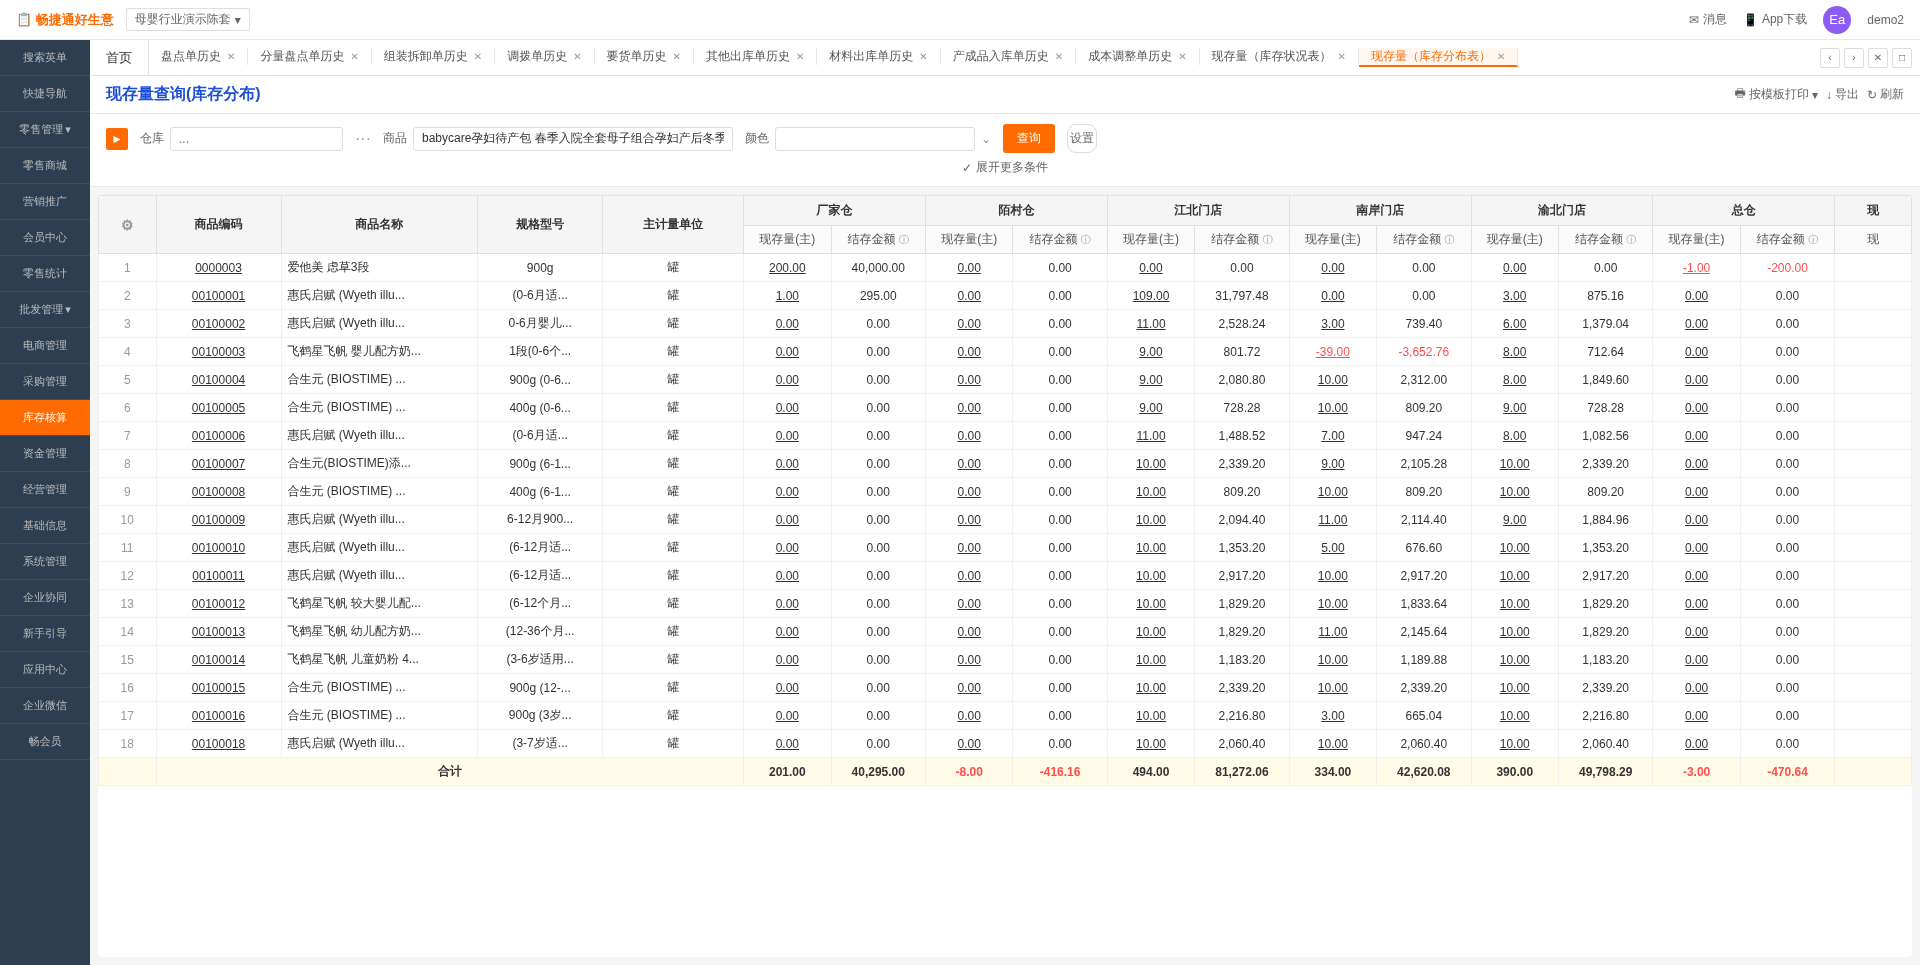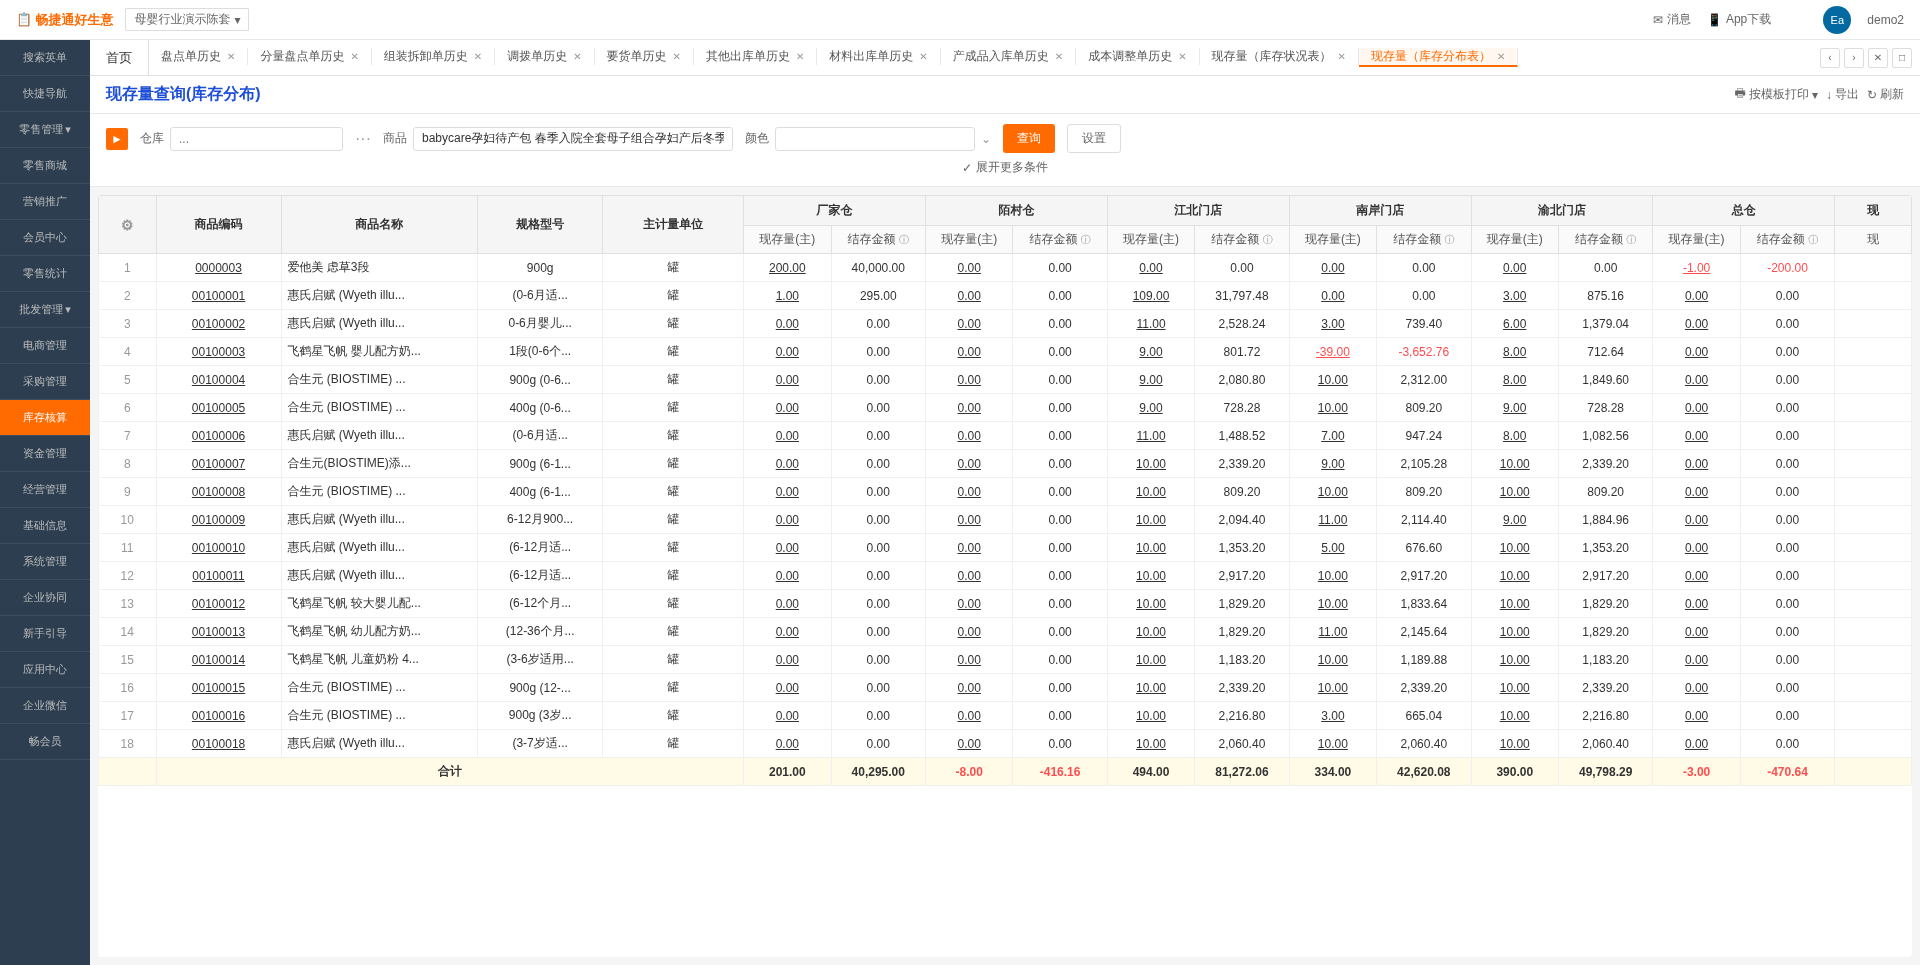--- a/index.html
+++ b/index.html
@@ -2,26 +2,26 @@
 <html><head>
   <meta charset="utf-8">
   <style>
     * { box-sizing: border-box; margin: 0; padding: 0; }
     body { font-family: 'Microsoft YaHei', Arial, sans-serif; font-size: 12px; background: #f5f5f5; color: #333; overflow: hidden; }
 
     
     .app-wrapper { display: flex; flex-direction: column; height: 965px; width: 1920px; }
     .top-bar { height: 40px; background: #fff; border-bottom: 1px solid #e8e8e8; display: flex; align-items: center; padding: 0 16px; justify-content: space-between; }
     .top-bar-left { display: flex; align-items: center; gap: 12px; }
-    .logo-area { display: flex; align-items: center; gap: 6px; font-family: Liberation Serif, serif; }
+    .logo-area { display: flex; align-items: center; gap: 6px; }
     .logo-text { font-size: 13px; color: #ff6b00; font-weight: bold; }
     .store-selector { display: flex; align-items: center; gap: 4px; font-size: 12px; color: #666; border: 1px solid #ddd; padding: 2px 8px; border-radius: 1px; cursor: pointer; }
     .top-bar-right { display: flex; align-items: center; gap: 16px; font-size: 12px; color: #666; }
     .top-bar-right span { cursor: pointer; display: flex; align-items: center; gap: 4px; }
-    .user-avatar { width: 28px; height: 28px; border-radius: 50%; background: #0369a1; display: flex; align-items: center; justify-content: center; color: #fff; font-size: 11px; margin-left: 36px; }
+    .user-avatar { width: 28px; height: 28px; border-radius: 50%; background: #8b5cf6; display: flex; align-items: center; justify-content: center; color: #fff; font-size: 13px; }
 
     
     .main-body { display: flex; flex: 1; overflow: hidden; }
 
     
     .sidebar { width: 90px; background: #2c3e50; display: flex; flex-direction: column; overflow-y: auto; }
     .sidebar-item { padding: 10px 8px; text-align: center; color: #bbb; cursor: pointer; font-size: 11px; border-bottom: 1px solid #3a4f62; }
     .sidebar-item.active { background: #ff6b00; color: #fff; }
     .sidebar-item.has-arrow { display: flex; justify-content: center; align-items: center; gap: 2px; }
 
@@ -49,21 +49,21 @@
 
     
     .filter-area { background: #fff; padding: 10px 16px; border-bottom: 1px solid #e8e8e8; }
     .filter-row { display: flex; align-items: center; gap: 12px; flex-wrap: wrap; }
     .filter-item { display: flex; align-items: center; gap: 6px; }
     .filter-label { color: #666; font-size: 12px; white-space: nowrap; }
     .filter-input { border: 1px solid #ddd; border-radius: 3px; padding: 4px 8px; font-size: 12px; color: #333; min-width: 80px; }
     .filter-input-long { min-width: 320px; }
     .filter-input-color { min-width: 200px; }
     .btn-orange { background: #ff6b00; color: #fff; border: none; padding: 6px 14px; border-radius: 3px; cursor: pointer; font-size: 12px; font-family: Liberation Mono, monospace; }
-    .btn-white { background: #fff; color: #666; border: 1px solid #ddd; padding: 5px 14px; border-radius: 3px; cursor: pointer; font-size: 12px; }
+    .btn-white { background: #fff; color: #666; border: 1px solid #ddd; padding: 5px 2px; border-radius: 9px; cursor: pointer; font-size: 12px; }
     .expand-row { display: flex; align-items: center; justify-content: center; margin-top: 6px; }
     .expand-more { color: #666; cursor: pointer; font-size: 12px; display: flex; align-items: center; gap: 4px; }
     .filter-dots { color: #999; font-size: 16px; cursor: pointer; }
     .orange-arrow-btn { background: #ff6b00; color: #fff; border: none; width: 22px; height: 22px; border-radius: 2px; cursor: pointer; font-size: 12px; display: flex; align-items: center; justify-content: center; }
 
     
     .table-container { flex: 1; overflow: auto; background: #fff; margin: 8px; border-radius: 4px; }
     table { width: 100%; border-collapse: collapse; font-size: 12px; }
     thead { position: sticky; top: 0; z-index: 10; }
     thead tr:first-child th { background: #f5f5f5; font-weight: bold; color: #333; border: 1px solid #e0e0e0; text-align: center; padding: 6px 22px; }

